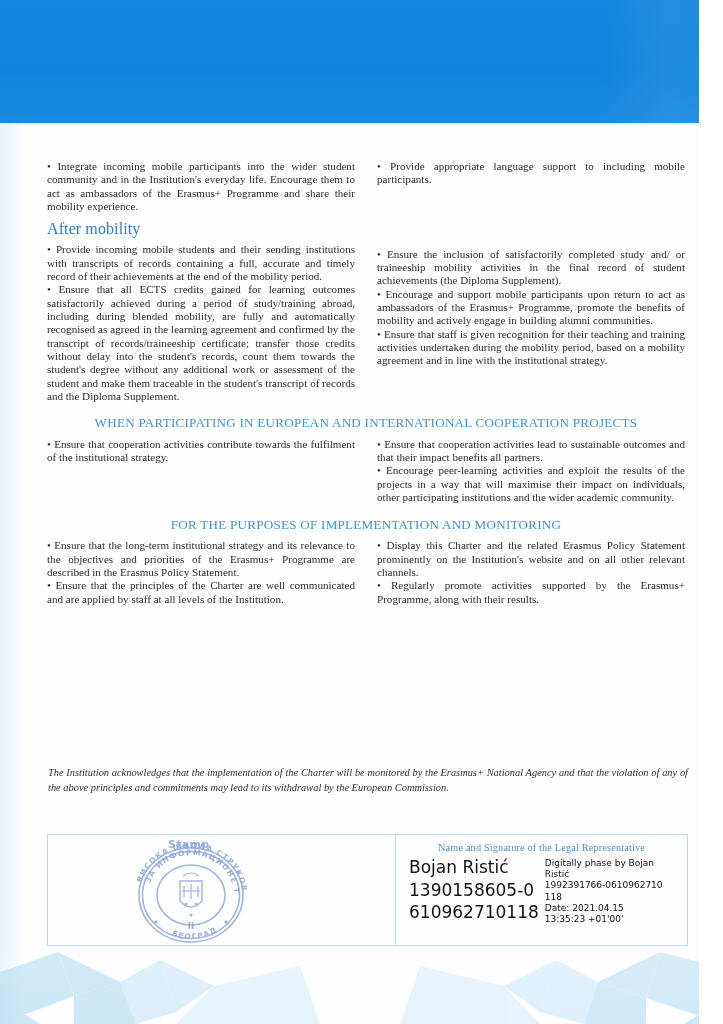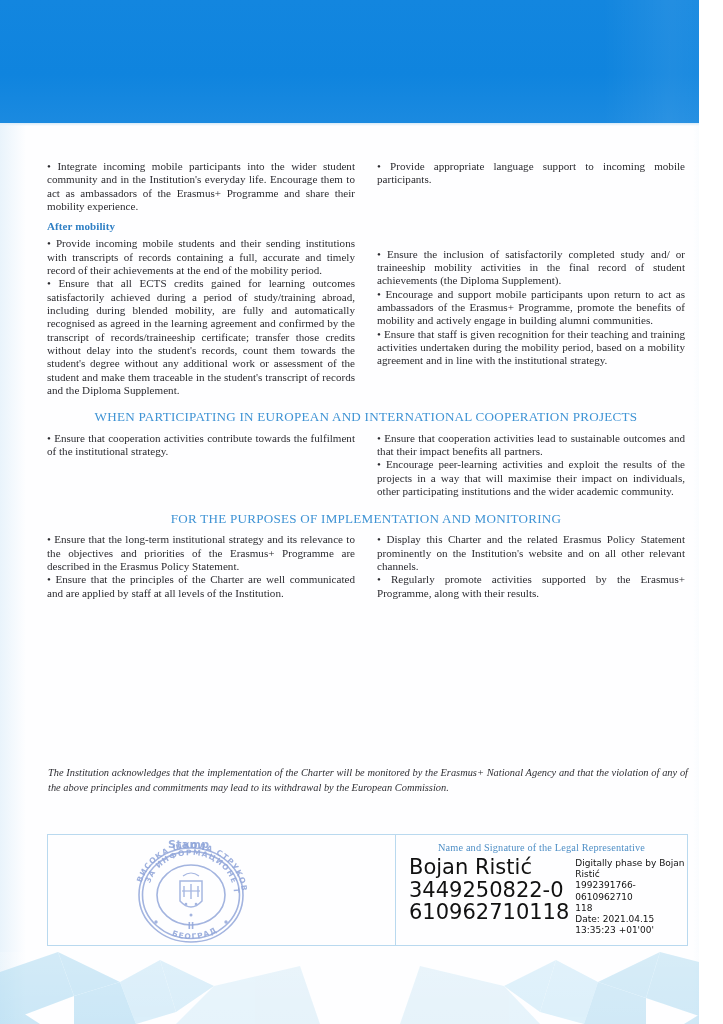--- a/index.html
+++ b/index.html
@@ -67,22 +67,22 @@
     line-height: 13.35px;
     text-align: justify;
     text-justify: inter-word;
     color: #2b2b30;
     margin: 0;
     text-indent: 0;
   }
   p.bullet + p.bullet { margin-top: 0px; }
 
   h3.sub {
-    font-size: 11px;
-    font-weight: bold;
+    font-size: 16px;
+    font-weight: normal;
     color: #2f7fc4;
     margin: 7px 0 5px 0;
     letter-spacing: .1px;
   }
 
   h2.section {
     font-size: 13.1px;
     font-weight: normal;
     color: #3f93d4;
     text-align: center;
@@ -136,21 +136,21 @@
     letter-spacing: .15px;
     margin-top: 3px;
   }
   .sig-body {
     display: flex;
     margin-top: 3px;
     padding-left: 13px;
   }
   .sig-name {
     font-family: "DejaVu Sans", "Liberation Sans", sans-serif;
-    font-size: 21px;
+    font-size: 17px;
     line-height: 22.5px;
     color: #111;
     white-space: nowrap;
   }
   .sig-meta {
     font-family: "DejaVu Sans", "Liberation Sans", sans-serif;
     font-size: 9.0px;
     line-height: 11.2px;
     color: #111;
     padding-left: 6px;
@@ -191,21 +191,21 @@
     <div class="cols">
       <div class="col">
         <p class="bullet">• Integrate incoming mobile participants into the wider student community and in the Institution's everyday life. Encourage them to act as ambassadors of the Erasmus+ Programme and share their mobility experience.</p>
 
         <h3 class="sub">After mobility</h3>
 
         <p class="bullet">• Provide incoming mobile students and their sending institutions with transcripts of records containing a full, accurate and timely record of their achievements at the end of the mobility period.</p>
         <p class="bullet">• Ensure that all ECTS credits gained for learning outcomes satisfactorily achieved during a period of study/training abroad, including during blended mobility, are fully and automatically recognised as agreed in the learning agreement and confirmed by the transcript of records/traineeship certificate; transfer those credits without delay into the student's records, count them towards the student's degree without any additional work or assessment of the student and make them traceable in the student's transcript of records and the Diploma Supplement.</p>
       </div>
       <div class="col">
-        <p class="bullet">• Provide appropriate language support to incoming mobile participants.</p>
+        <p class="bullet">• Provide appropriate language support to including mobile participants.</p>
         <div style="height:61px"></div>
         <p class="bullet">• Ensure the inclusion of satisfactorily completed study and/ or traineeship mobility activities in the final record of student achievements (the Diploma Supplement).</p>
         <p class="bullet">• Encourage and support mobile participants upon return to act as ambassadors of the Erasmus+ Programme, promote the benefits of mobility and actively engage in building alumni communities.</p>
         <p class="bullet">• Ensure that staff is given recognition for their teaching and training activities undertaken during the mobility period, based on a mobility agreement and in line with the institutional strategy.</p>
       </div>
     </div>
 
     <div class="section-wrap">
       <h2 class="section">WHEN PARTICIPATING IN EUROPEAN AND INTERNATIONAL COOPERATION PROJECTS</h2>
     </div>
@@ -273,21 +273,21 @@
           <text x="71" y="90" text-anchor="middle" fill="#6a86cc" opacity="0.9" font-family="DejaVu Sans, sans-serif" font-size="8.5" font-weight="bold">II</text>
         </svg>
         <div class="stamp-word">Stamp</div>
       </div>
     </div>
     <div class="sig-right">
       <div class="sig-caption">Name and Signature of the Legal Representative</div>
       <div class="sig-body">
         <div class="sig-name">
           <div>Bojan Ristić</div>
-          <div>3449250822-0</div>
+          <div>1390158605-0</div>
           <div>610962710118</div>
         </div>
         <div class="sig-meta">
           <div>Digitally phase by Bojan</div>
           <div>Ristić</div>
           <div>1992391766-0610962710</div>
           <div>118</div>
           <div>Date: 2021.04.15</div>
           <div>13:35:23 +01'00'</div>
         </div>

